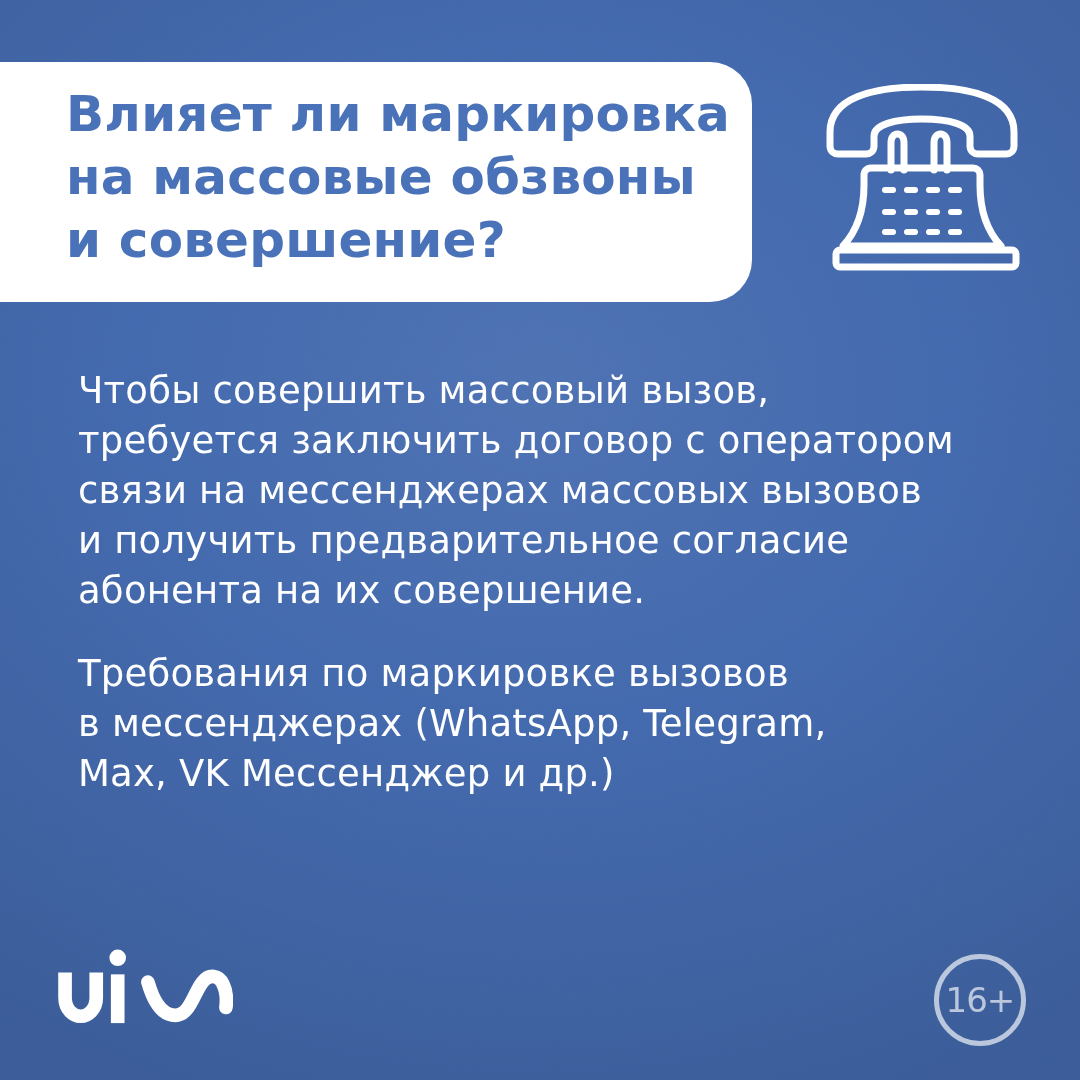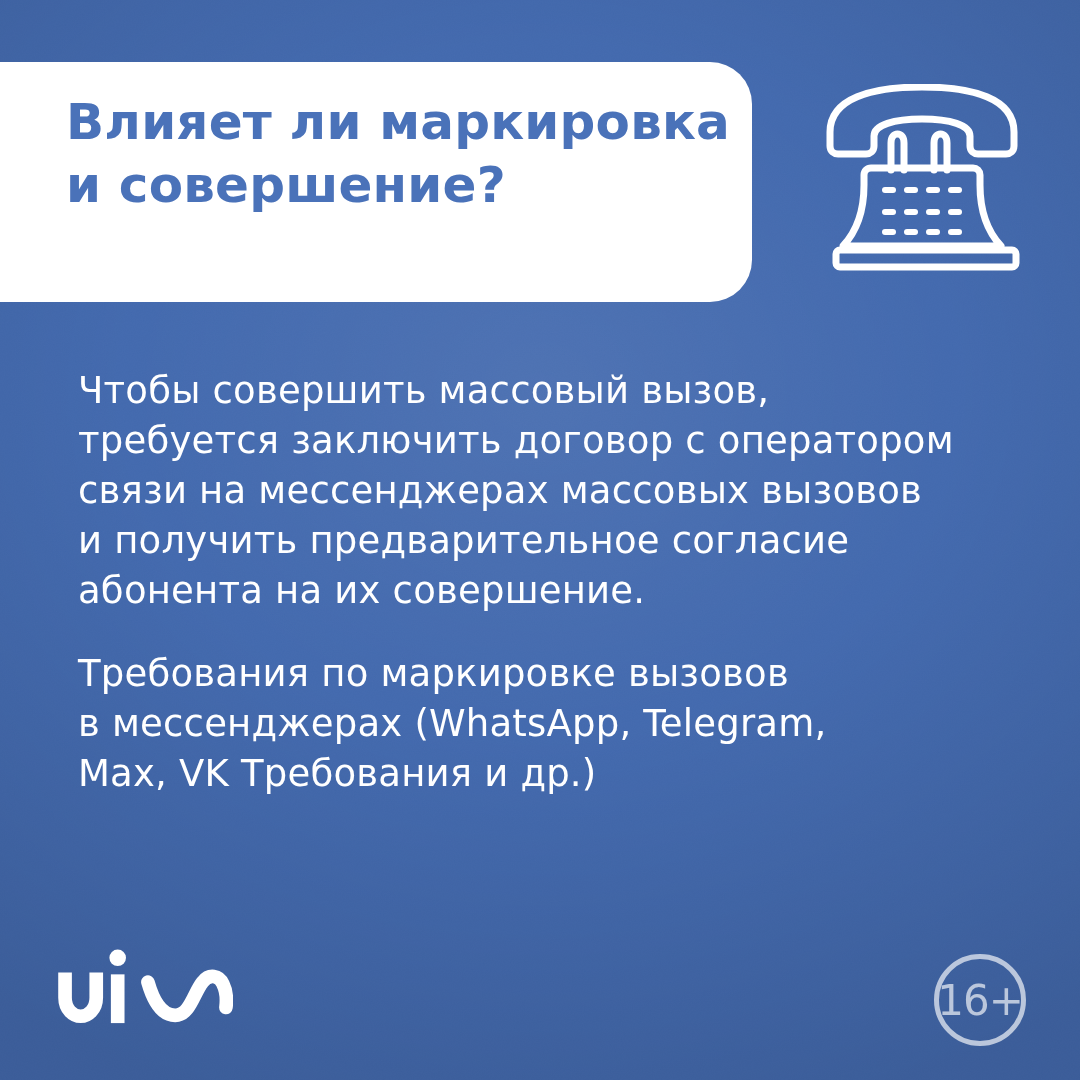--- a/index.html
+++ b/index.html
@@ -31,21 +31,21 @@
 
   .title-card {
     position: absolute;
     left: 0; top: 62px;
     width: 752px; height: 240px;
     background: var(--color-card);
     border-radius: 0 42px 42px 0;
   }
   .title {
     margin: 0;
-    padding: 29px 20px 0 66px;
+    padding: 21px 20px 0 66px;
     font-size: 50px;
     font-weight: 700;
     line-height: 63px;
     letter-spacing: 0.2px;
     color: var(--color-accent);
   }
   .line { display: block; white-space: nowrap; }
 
   .phone-icon-box {
     position: absolute;
@@ -74,41 +74,42 @@
 
   .age-badge {
     position: absolute;
     left: 934px; top: 954px;
     width: 92px; height: 92px;
     box-sizing: border-box;
     border: 5px solid var(--color-badge);
     border-radius: 50%;
     display: flex; align-items: center; justify-content: center;
     color: var(--color-badge);
-    font-size: 42px;
+    font-size: 34px;
     letter-spacing: -1px;
   }
 </style>
 </head>
 <body>
 
 <div class="canvas">
 
   <svg class="texture" xmlns="http://www.w3.org/2000/svg">
     <filter id="grain">
       <feTurbulence type="fractalNoise" baseFrequency="0.9" numOctaves="2" stitchTiles="stitch"></feTurbulence>
       <feColorMatrix type="matrix" values="0 0 0 0 1  0 0 0 0 1  0 0 0 0 1  0 0 0 0.05 0"></feColorMatrix>
     </filter>
     <rect width="100%" height="100%" filter="url(#grain)"></rect>
   </svg>
   <div class="vignette"></div>
 
   <div class="title-card">
     <h1 class="title">
       <span class="line">Влияет ли маркировка</span>
+      <span class="line">на массовые обзвоны</span>
       <span class="line">и совершение?</span>
     </h1>
   </div>
 
   <div class="phone-icon-box">
     <svg viewBox="0 0 220 190" fill="none" stroke="#ffffff" stroke-width="7" stroke-linecap="round" stroke-linejoin="round" xmlns="http://www.w3.org/2000/svg">
 
       <path d="M18,62 L18,48 C18,14 60,3 110,3 C160,3 202,14 202,48 L202,62
                C202,67 198,70 194,70 L166,70 C162,70 158,67 158,62 L158,52
                C158,41 138,35 110,35 C82,35 62,41 62,52 L62,62
@@ -143,21 +144,21 @@
     <p>
       <span class="line">Чтобы совершить массовый вызов,</span>
       <span class="line">требуется заключить договор с оператором</span>
       <span class="line">связи на мессенджерах массовых вызовов</span>
       <span class="line">и получить предварительное согласие</span>
       <span class="line">абонента на их совершение.</span>
     </p>
     <p>
       <span class="line">Требования по маркировке вызовов</span>
       <span class="line">в мессенджерах (WhatsApp, Telegram,</span>
-      <span class="line">Max, VK Требования и др.)</span>
+      <span class="line">Max, VK Мессенджер и др.)</span>
     </p>
   </div>
 
   <div class="footer-logo">
     <svg viewBox="0 0 180 80" xmlns="http://www.w3.org/2000/svg" aria-label="uis">
       <g fill="none" stroke="#ffffff" stroke-width="14">
         <path stroke-linecap="butt" d="M8,24 L8,50 C8,61.5 16,69 24,69 C32,69 40,61.5 40,50 L40,24"></path>
         <path stroke-linecap="butt" d="M62,26 L62,76"></path>
         <path stroke-linecap="round" d="M93,34 C99,55 108,68 121,68 C136,68 140,45 149,34 C156,25 166,27 170,36 C173,42 174,52 173,60"></path>
       </g>

